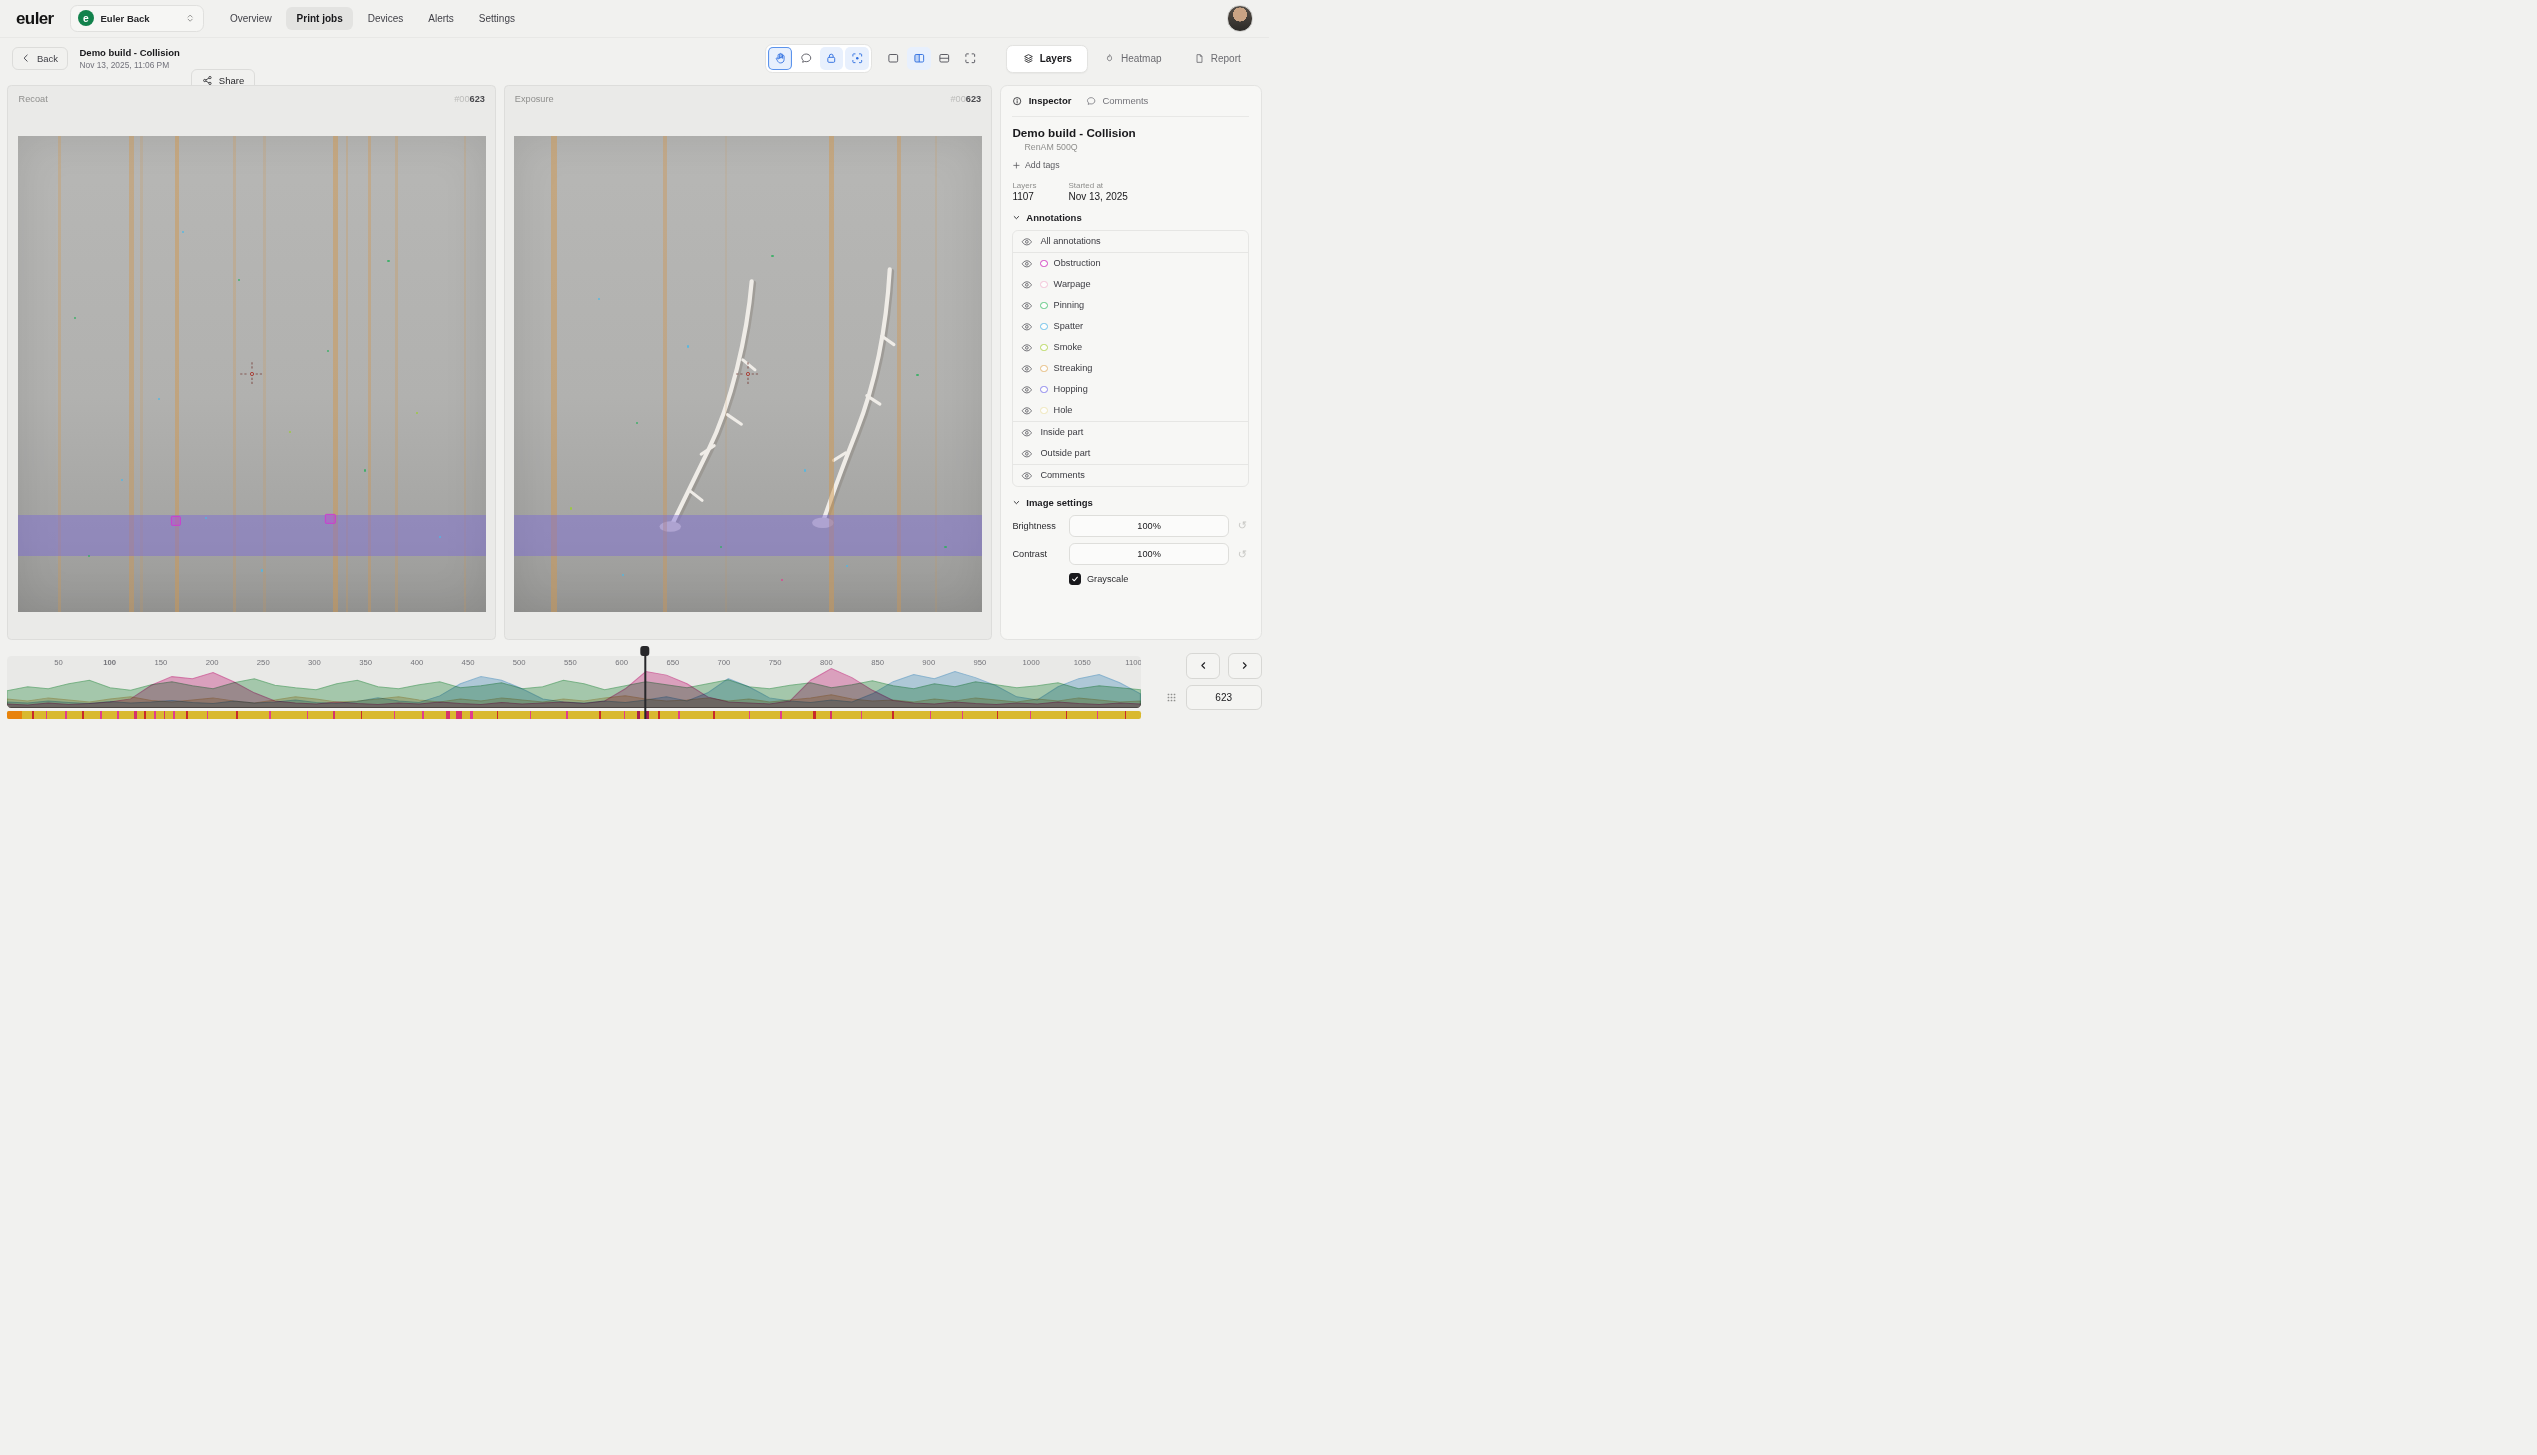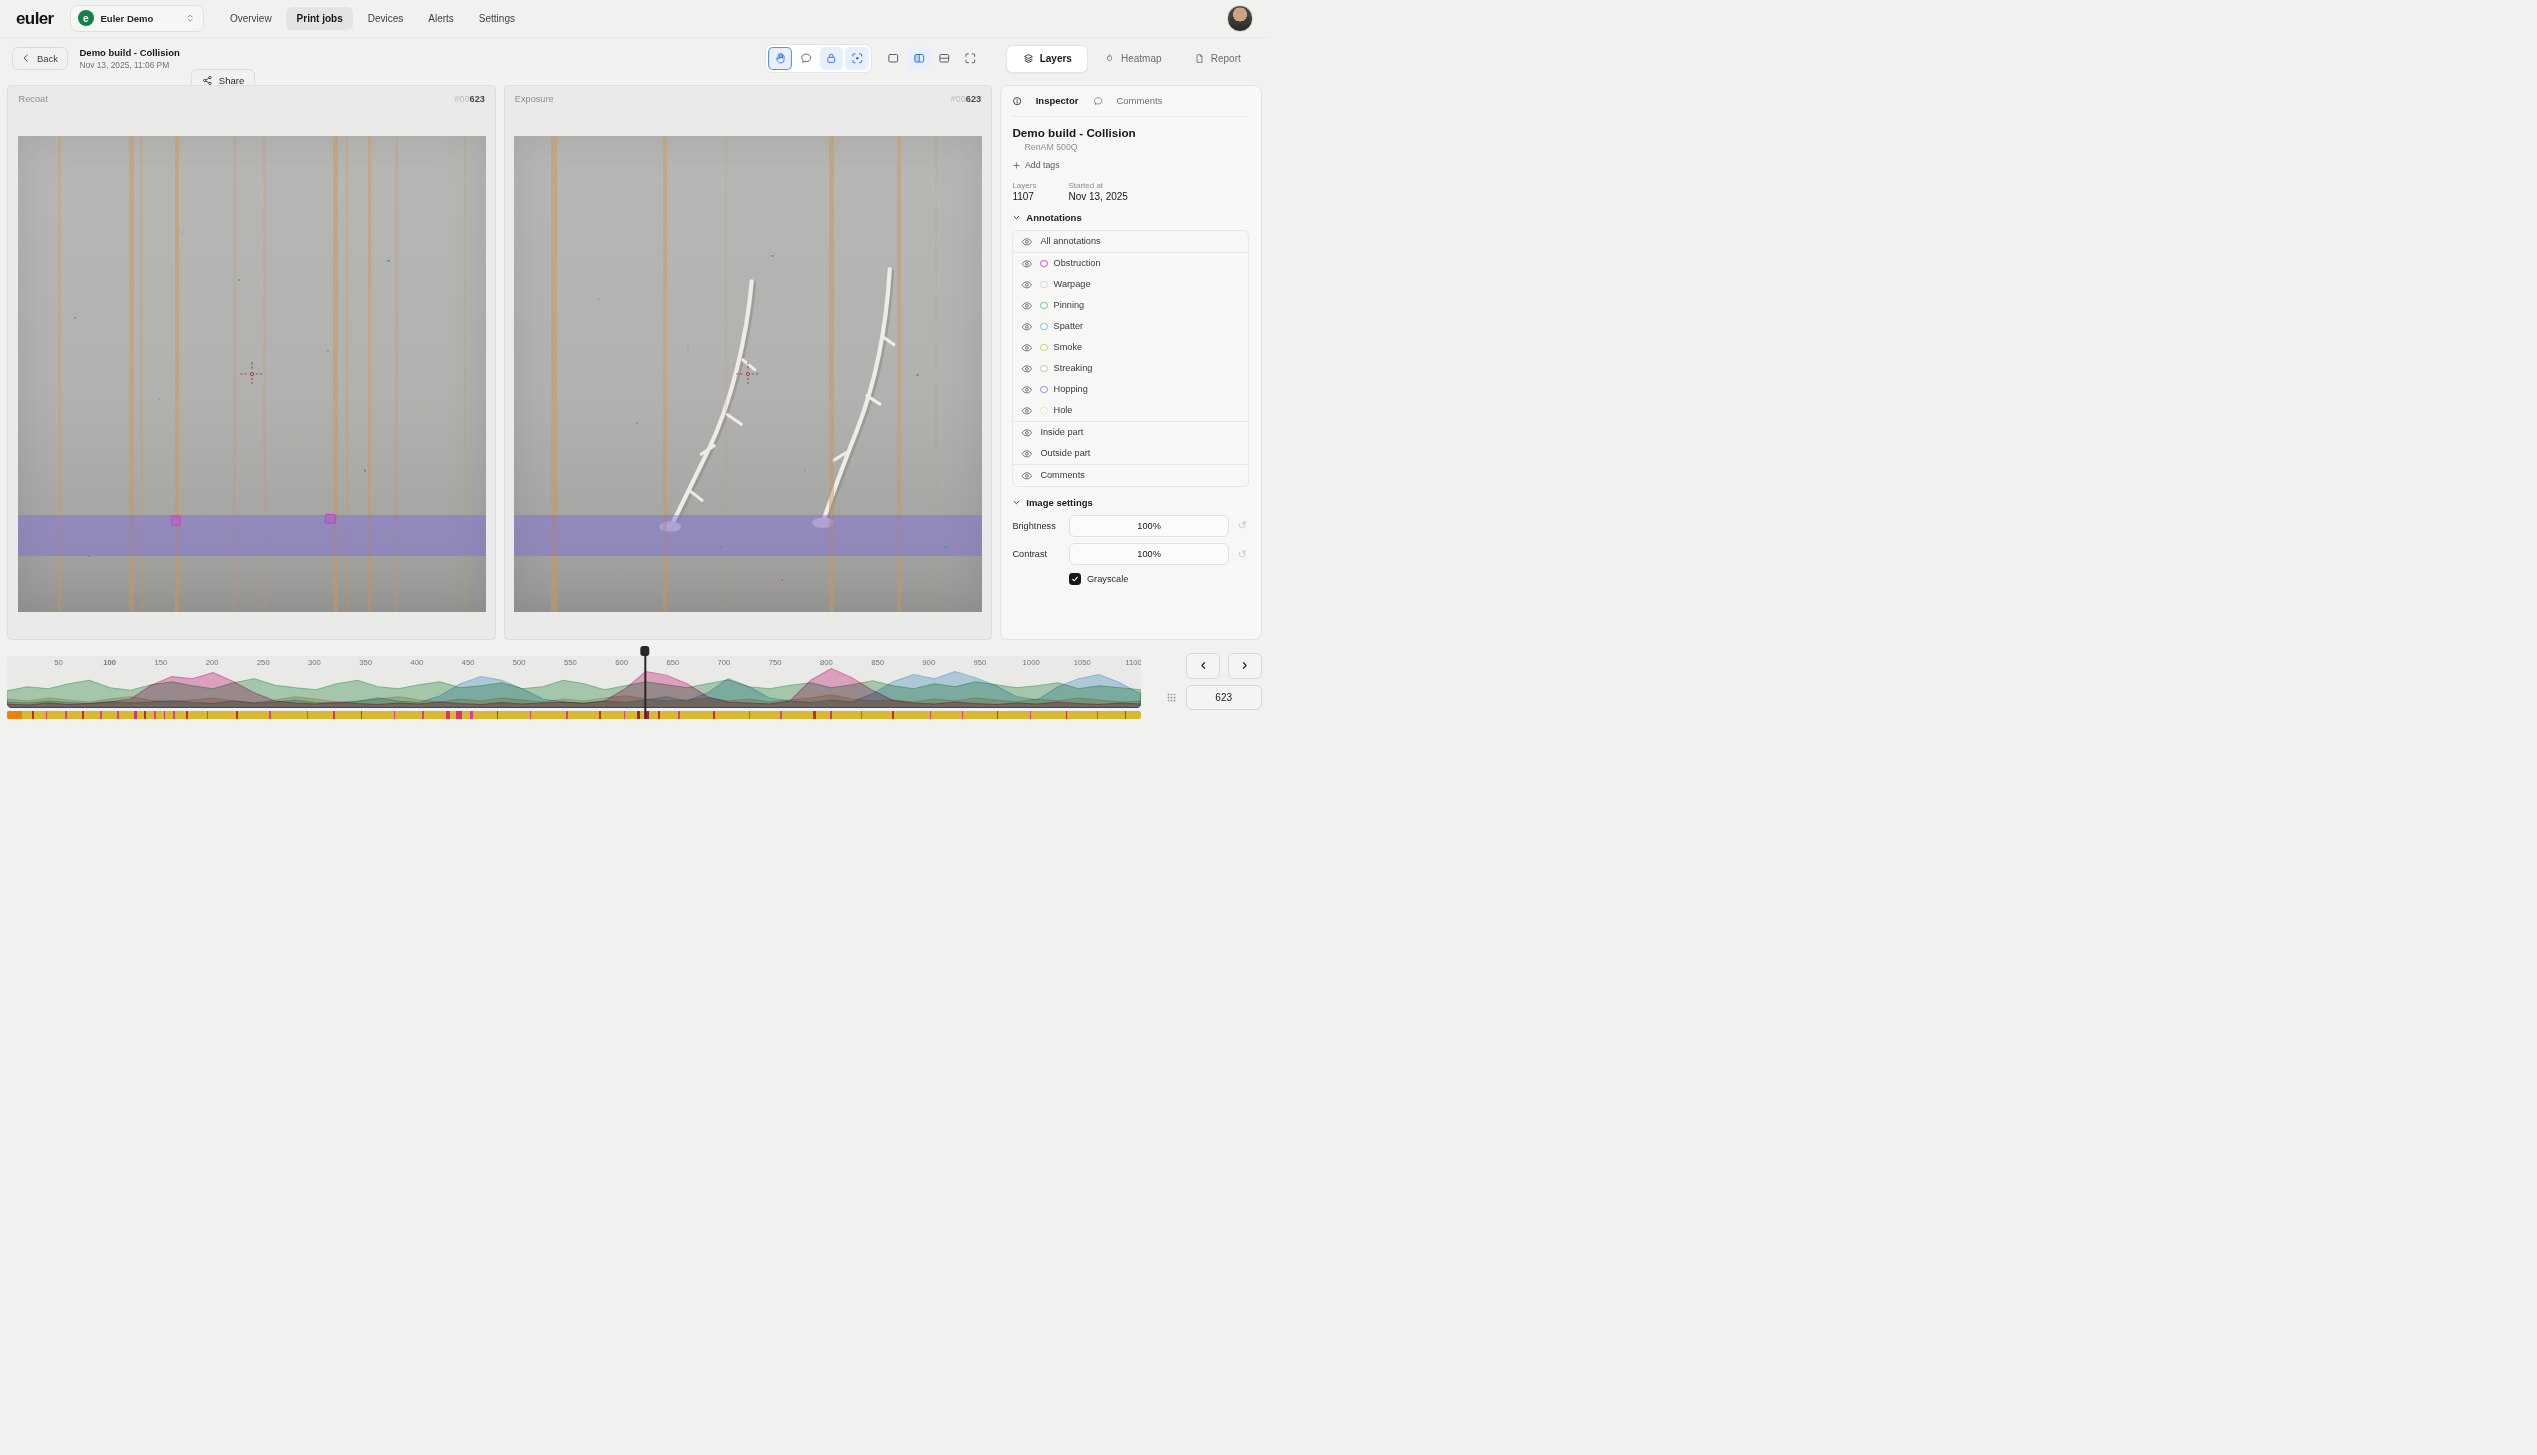--- a/index.html
+++ b/index.html
@@ -95,21 +95,21 @@
   .pdot { position:absolute; width:2.2px; height:2.2px; border-radius:50%; opacity:.85; z-index:4; }
   .parts-svg { position:absolute; inset:0; width:100%; height:100%; z-index:1; }
   .crosshair { position:absolute; left:50%; top:50%; transform:translate(-50%,-50%); z-index:6; }
 
   
   .sidebar {
     width:262px; background:#f7f7f5; border:0.7px solid #e3e3e1; border-radius:7.3px;
     padding:0 11.7px; overflow:hidden;
   }
   .subtabs { height:31px; display:flex; align-items:center; gap:14.7px; border-bottom:0.7px solid #e8e8e6; }
-  .subtab { display:flex; align-items:center; gap:13px; font-size:9.5px; color:#74747a; }
+  .subtab { display:flex; align-items:center; gap:6px; font-size:9.5px; color:#74747a; }
   .subtab.active { color:#18181b; font-weight:700; }
   .build-title { margin-top:9.5px; font-size:11.7px; font-weight:700; }
   .machine { margin-top:2.2px; font-size:8.8px; color:#8f8f8d;margin-left:12px; }
   .add-tags { margin-top:6.6px; display:inline-flex; align-items:center; gap:3.7px;
     font-size:8.8px; color:#5b5b60; padding:2.2px 0; }
   .stats { margin-top:8px; display:flex; gap:32px; }
   .stat-label { font-size:8px; color:#8f8f8d; }
   .stat-value { font-size:10px; color:#18181b; margin-top:1.5px; font-weight:500; }
   .section-head { margin-top:10.3px; display:flex; align-items:center; gap:5.1px;
     font-size:9.5px; font-weight:700; color:#202024; }
@@ -165,21 +165,21 @@
   }
   svg.ic { display:block; }
 </style>
 </head>
 <body>
 
 <div class="navbar">
   <div class="logo">euler</div>
   <div class="org-switcher">
     <span class="org-logo">e</span>
-    <span class="org-name">Euler Demo</span>
+    <span class="org-name">Euler Back</span>
     <svg class="ic" width="10.3" height="10.3" viewBox="0 0 20 20" fill="none" stroke="#8f8f8d" stroke-width="1.8" stroke-linecap="round" stroke-linejoin="round">
         <path d="M6 8l4-4 4 4M6 12l4 4 4-4"></path>
       </svg>
   </div>
   <div class="nav">
     <div class="nav-item">Overview</div>
     <div class="nav-item active">Print jobs</div>
     <div class="nav-item">Devices</div>
     <div class="nav-item">Alerts</div>
     <div class="nav-item">Settings</div>

